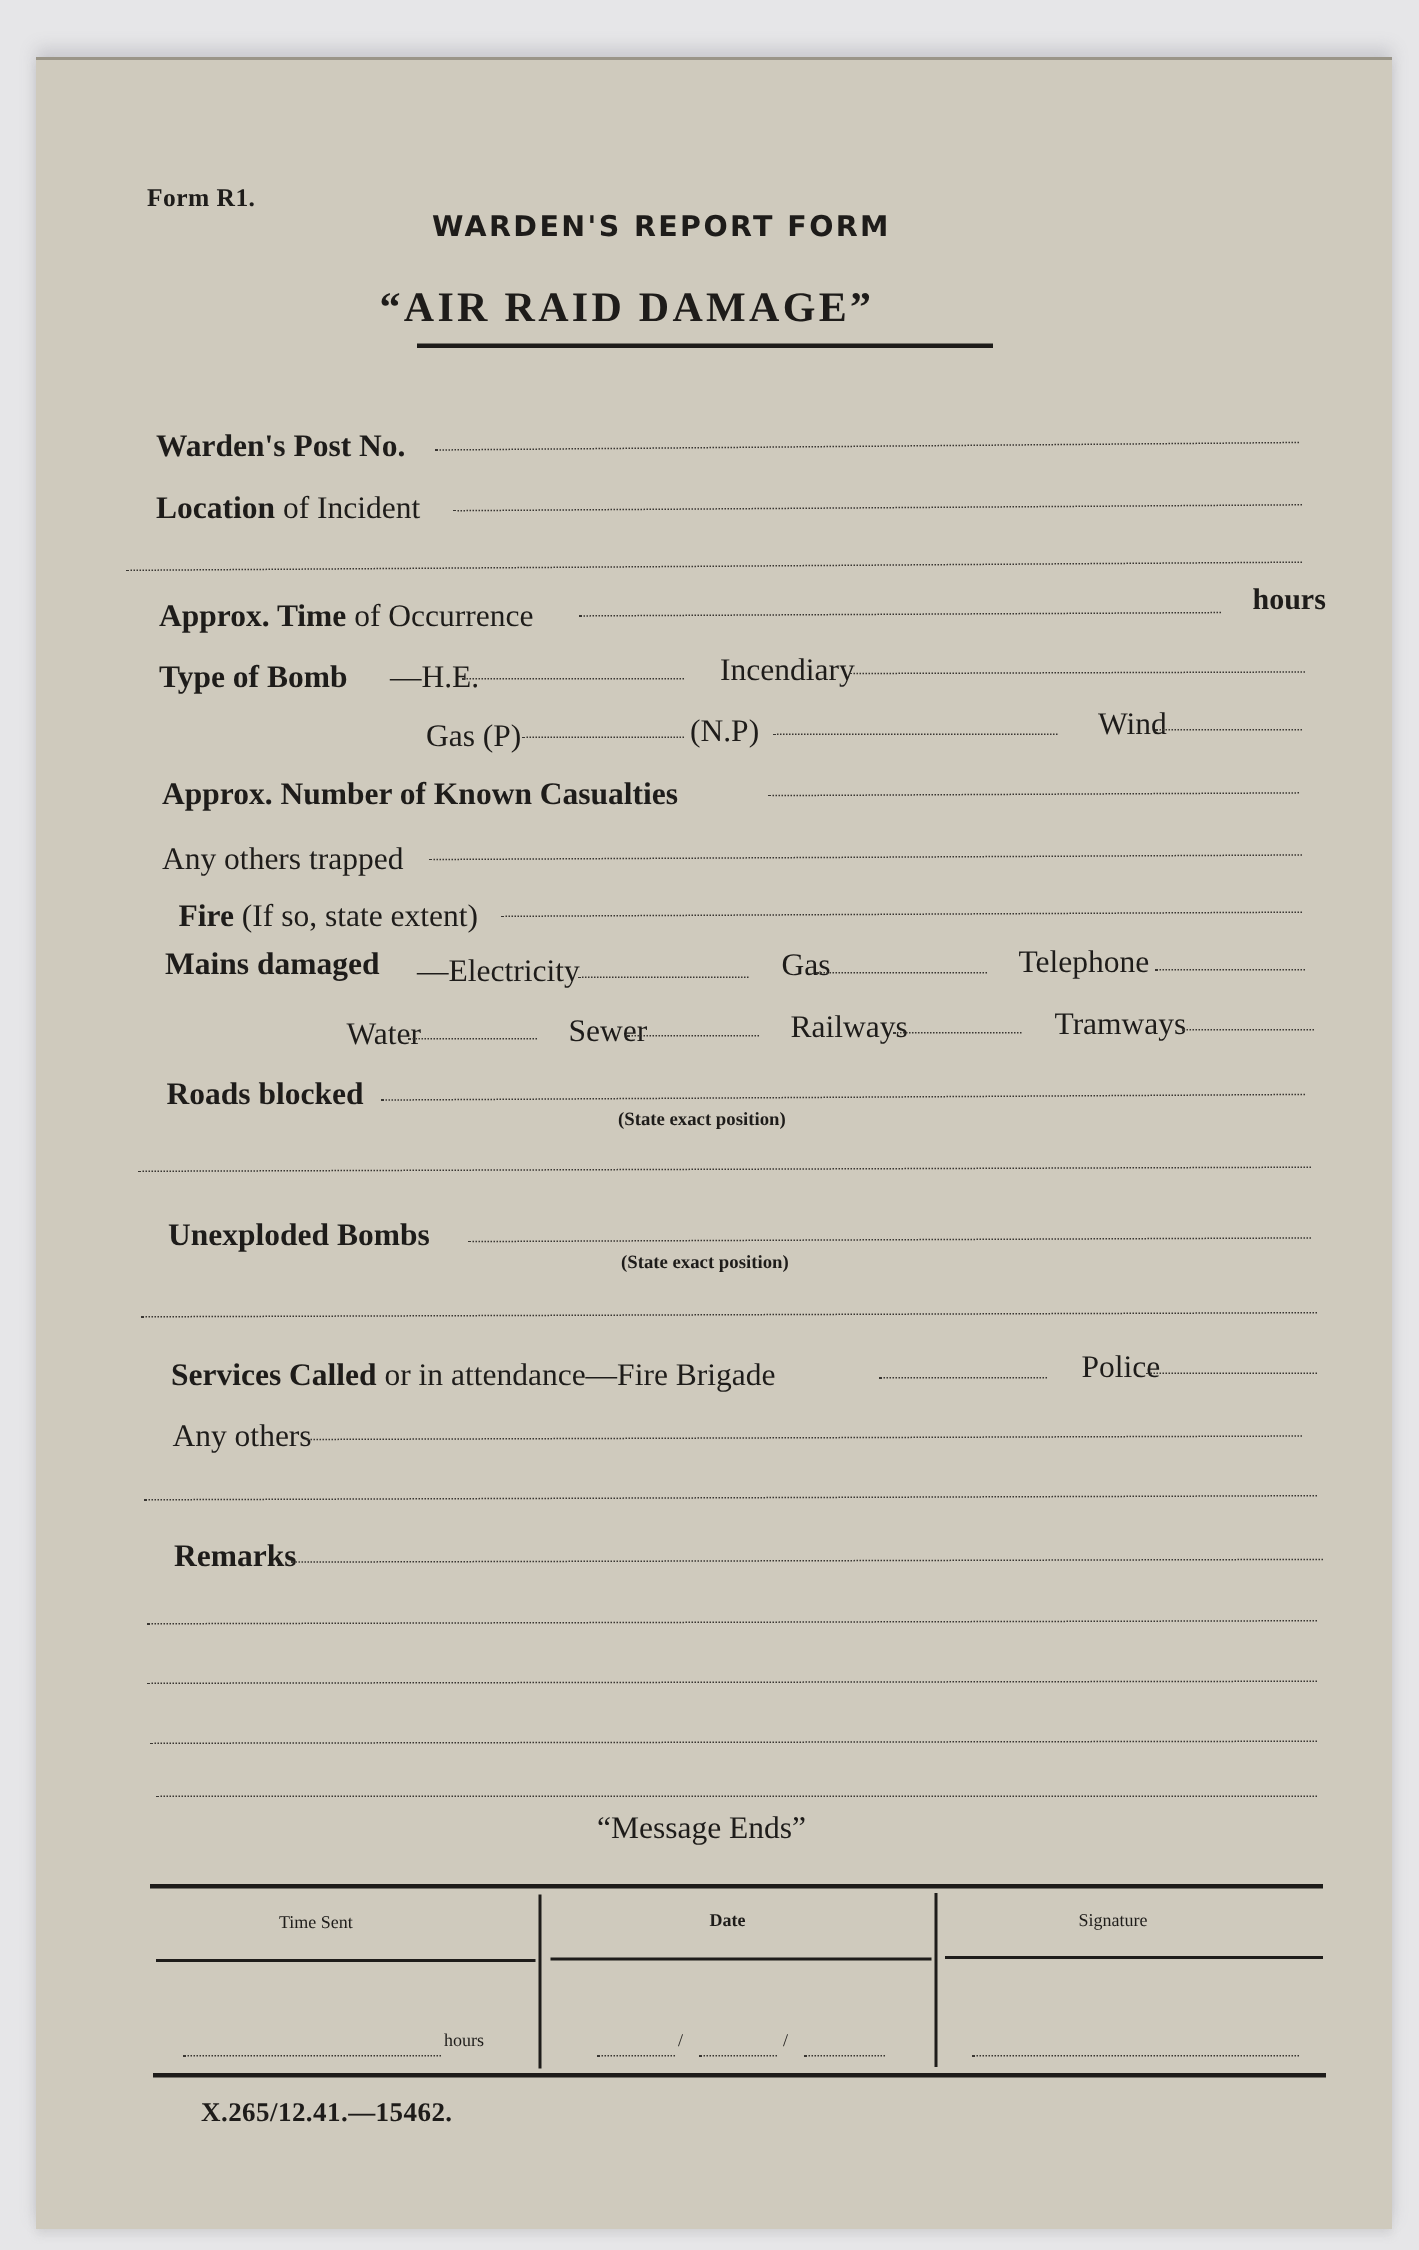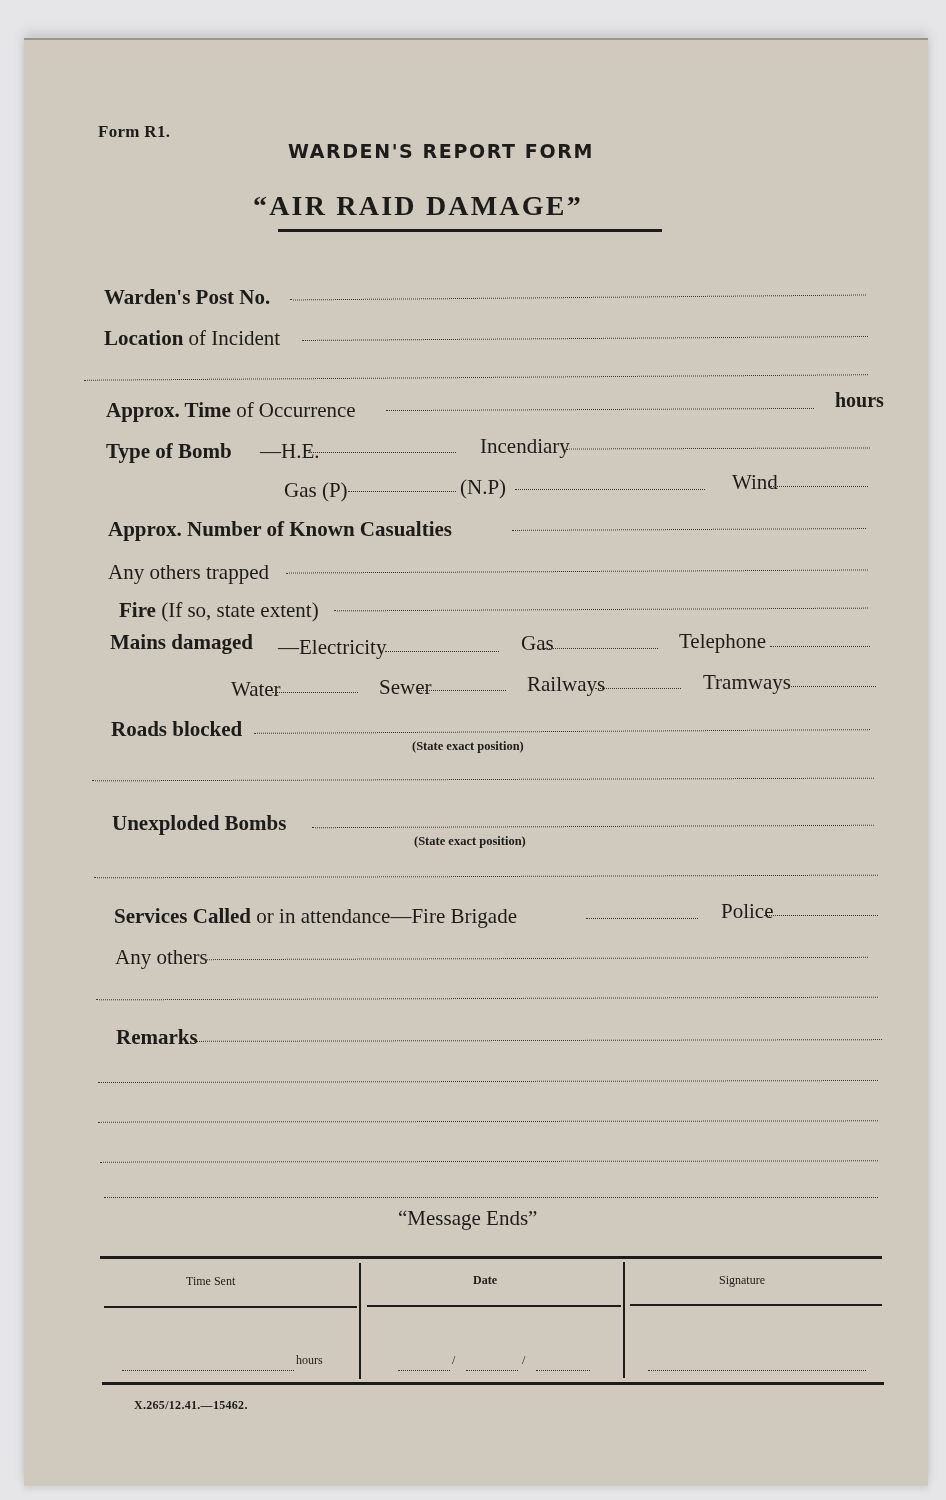--- a/index.html
+++ b/index.html
@@ -30,21 +30,21 @@
     .label { font-size: 21px; line-height: 1; margin-left: 20px; }
     .b { font-weight: bold; }
     .sm { font-size: 12.5px; font-weight: bold; }
 
     .dots {
       position: absolute; height: 0;
       border-bottom: 1.5px dotted #3a3733;
     }
     .rule { position: absolute; background: #1e1c1a; }
     .table-label { font-size: 12px; }
-    .code { left: 134px; top: 1398px; font-size: 12px; font-weight: bold; letter-spacing: 0.3px; }
+    .code { left: 134px; top: 1398px; font-size: 18px; font-weight: bold; letter-spacing: 0.3px; }
   </style>
 </head>
 <body>
 
 <div class="paper"></div>
 
 <div class="abs form-no">Form R1.</div>
 <div class="abs title1">WARDEN'S REPORT FORM</div>
 <div class="abs title2">“AIR RAID DAMAGE”</div>
 <div class="title-underline"></div>

